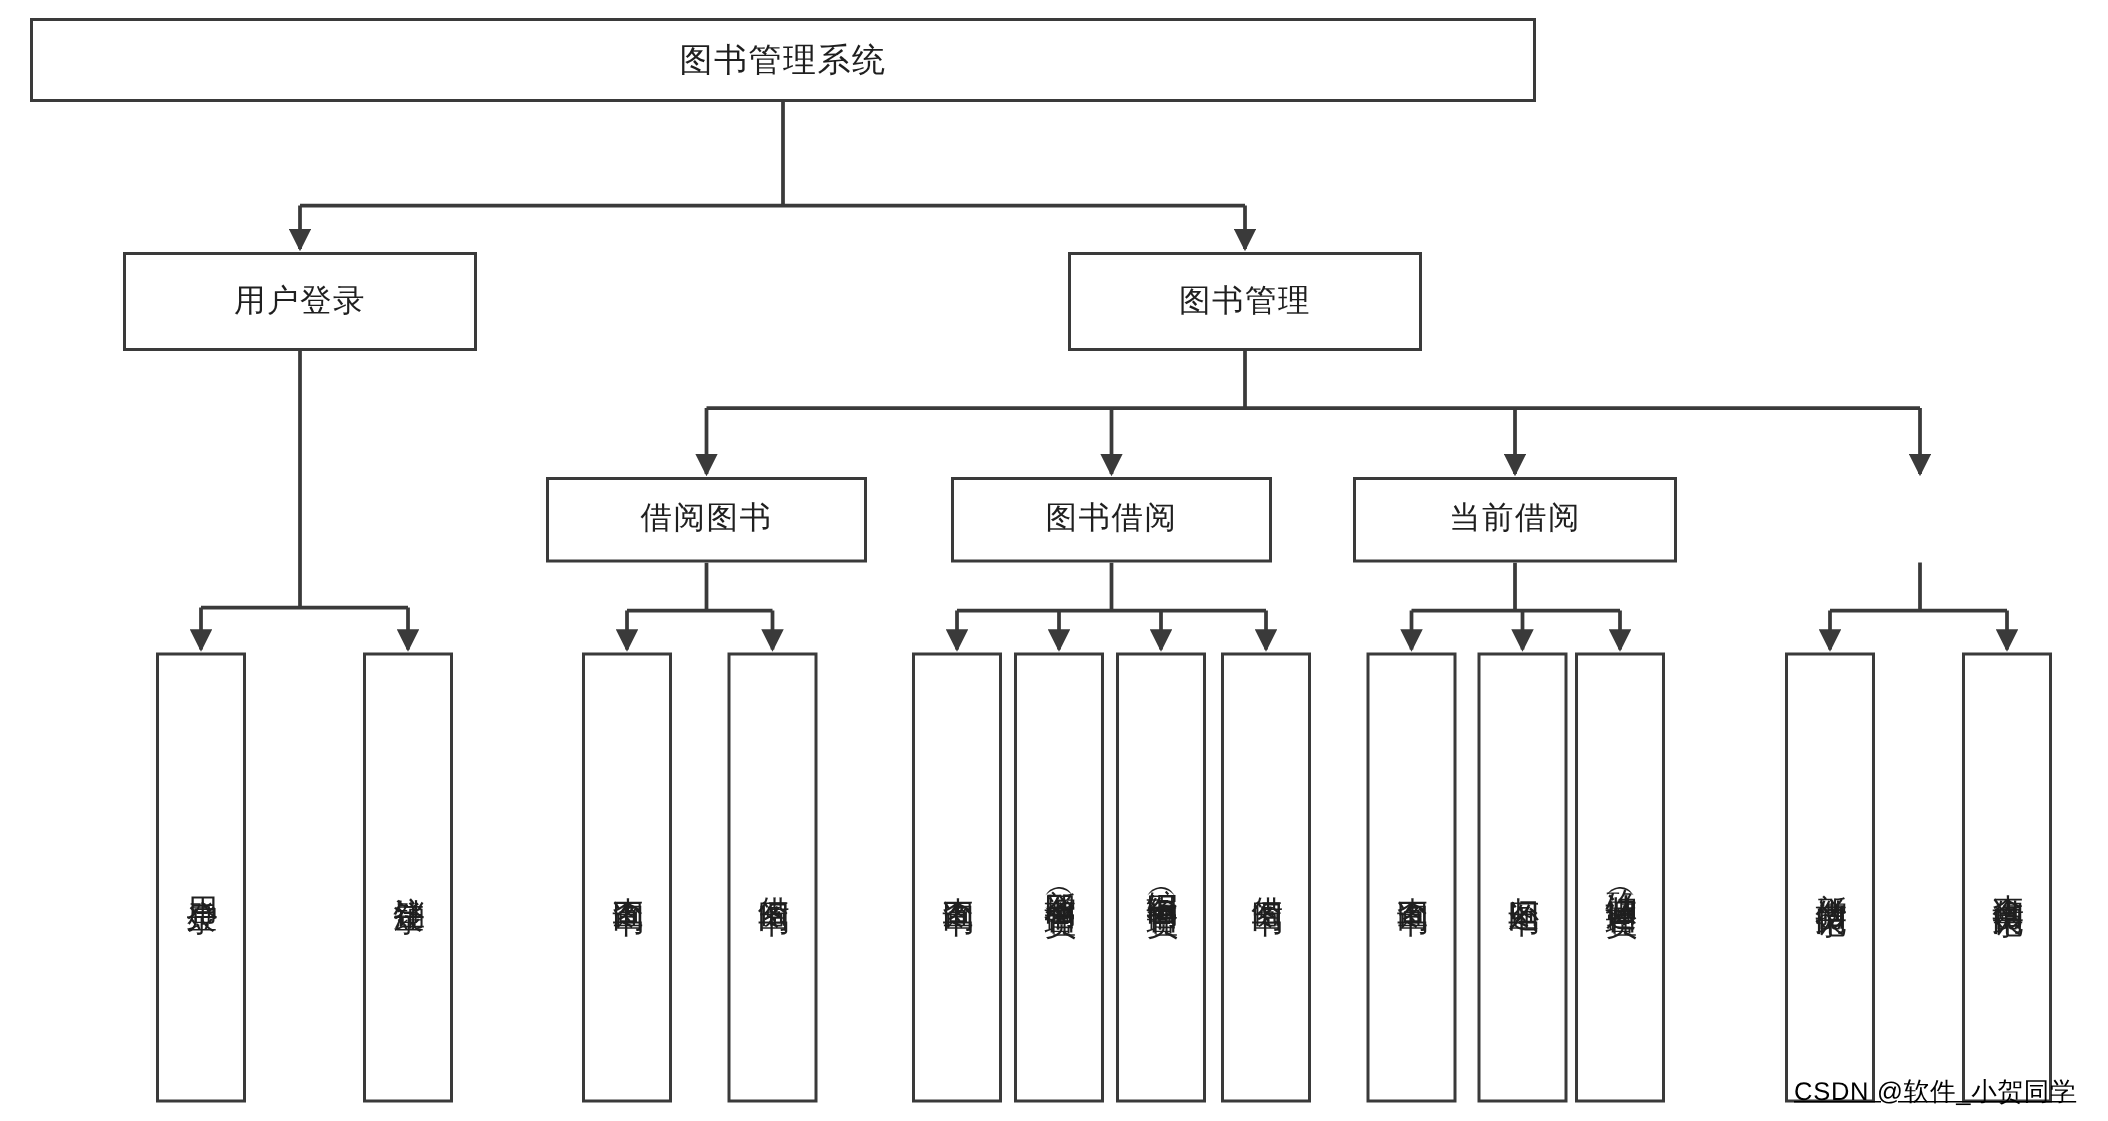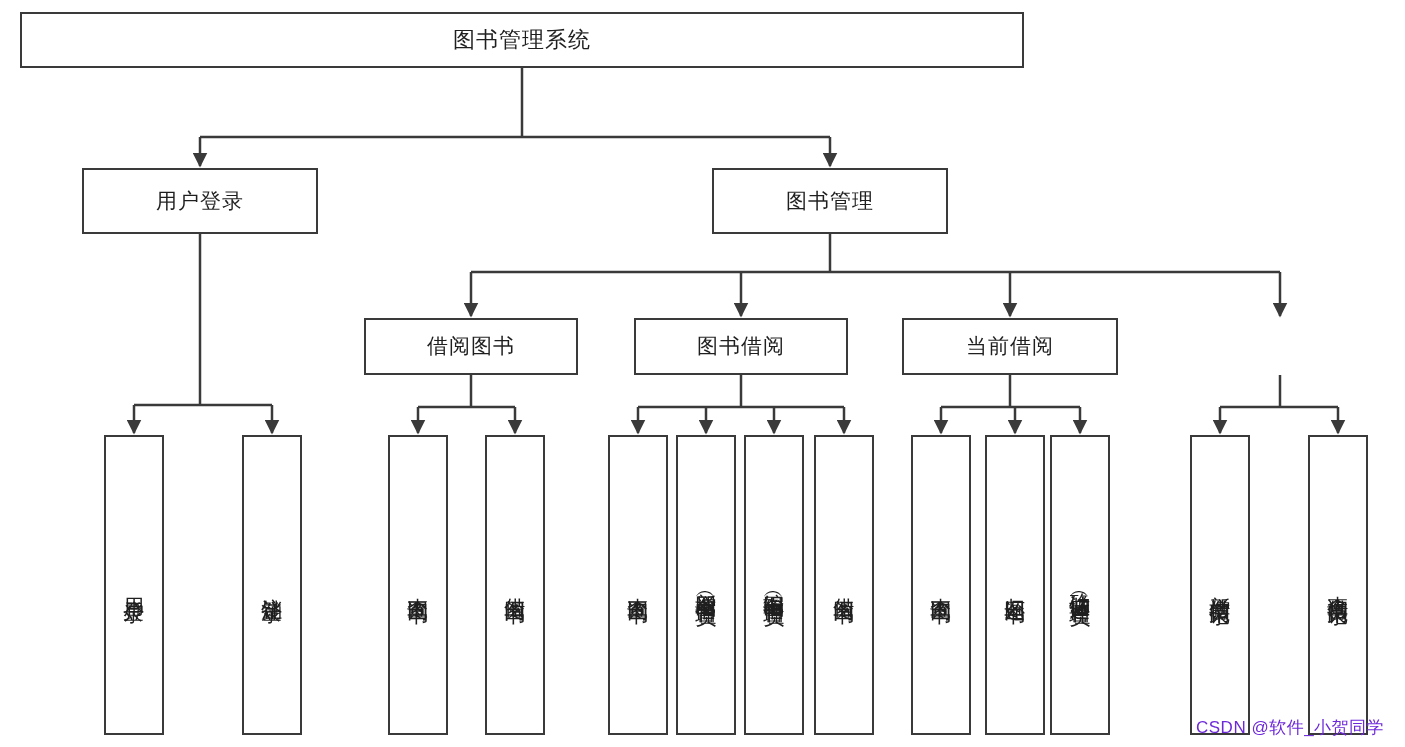--- a/index.html
+++ b/index.html
@@ -174,14 +174,14 @@
   <div class="node vertical" id="n-leaf_10" style="left: 1050px; top: 435px; width: 60px; height: 300px;">
     <span class="label">确认归还（管理员）</span>
   </div>
   <div class="node vertical" id="n-leaf_11" style="left: 1190px; top: 435px; width: 60px; height: 300px;">
     <span class="label">新增借阅记录</span>
   </div>
   <div class="node vertical" id="n-leaf_12" style="left: 1308px; top: 435px; width: 60px; height: 300px;">
     <span class="label">查询借阅记录</span>
   </div>
 
-  <div class="watermark" style="left: 1196px; top: 716px; color: #6d28d9;">CSDN @软件_小贺同学</div>
+  <div class="watermark" style="left: 1196px; top: 716px; color: #000000; text-decoration: underline;">CSDN @软件_小贺同学</div>
 </div>
 
 </body></html>

